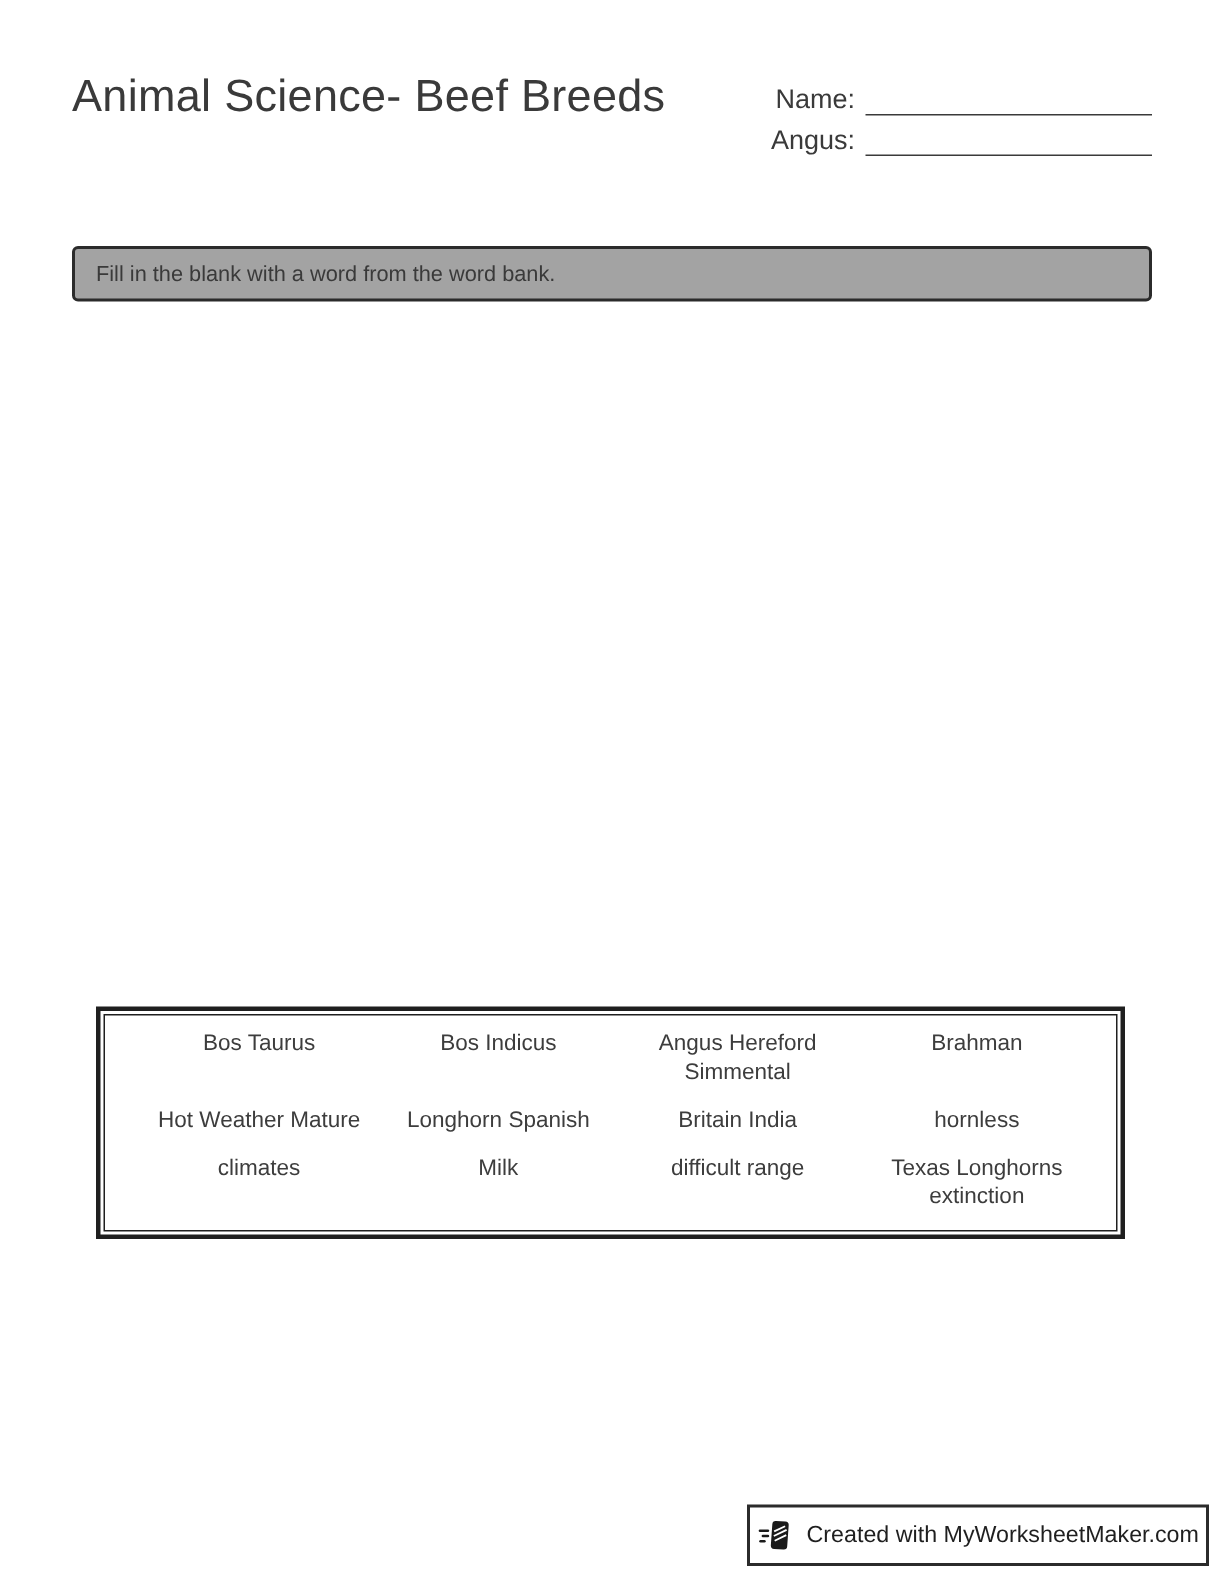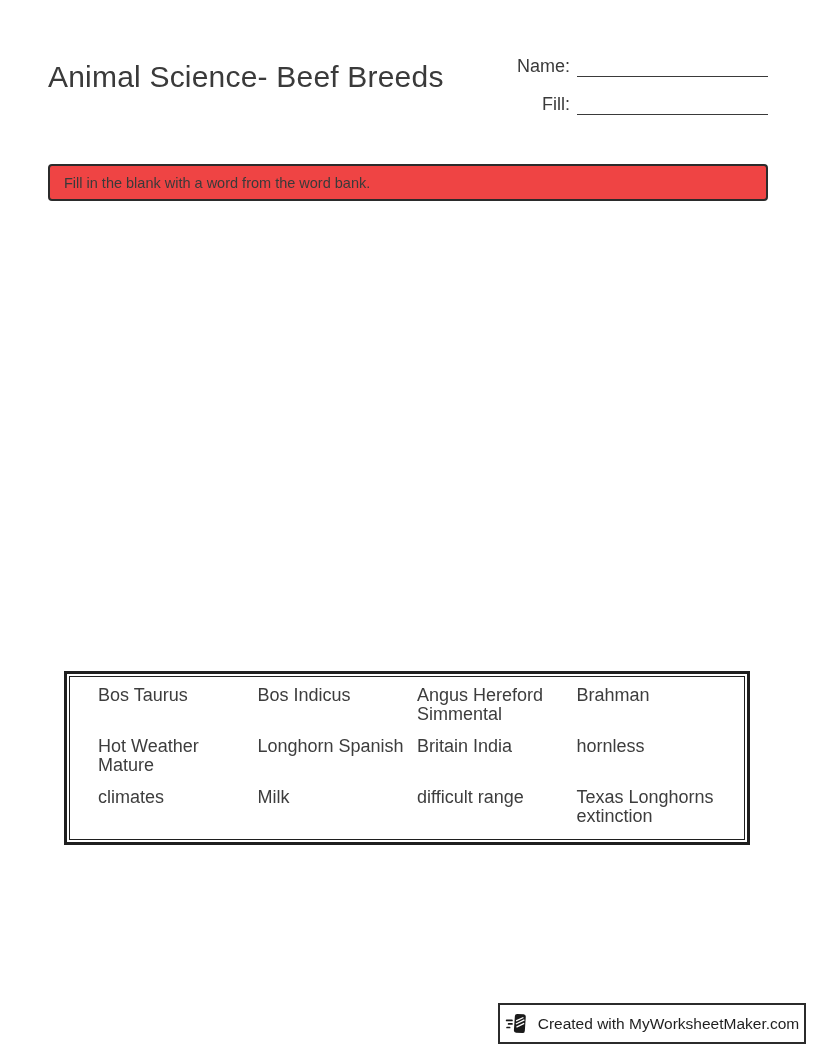--- a/index.html
+++ b/index.html
@@ -18,34 +18,32 @@
 
   
   .page-title {
     position: absolute;
     left: 48px;
     top: 48px;
     font-size: 30px;
     font-weight: 400;
     color: #3a3a3a;
     letter-spacing: 0.2px;
-    margin-top: 12px;
   }
   .name-date {
     position: absolute;
     top: 50px;
     right: 48px;
     width: 262px;
   }
   .field-row {
     display: flex;
     align-items: flex-end;
     justify-content: flex-end;
     height: 27px;
-    margin-bottom: 11px;
   }
   .field-label {
     font-size: 18px;
     color: #3a3a3a;
     padding-right: 7px;
     line-height: 1;
     padding-bottom: 2px;
   }
   .field-line {
     width: 191px;
@@ -60,21 +58,21 @@
     top: 164px;
     width: 720px;
     height: 37px;
     border: 2px solid #2b2b2b;
     border-radius: 4px;
     display: flex;
     align-items: center;
     padding-left: 14px;
     font-size: 14.5px;
     color: #3a3a3a;
-    background: #ef4444;
+    background: #a3a3a3;
   }
 
   
   .word-bank {
     position: absolute;
     left: 64px;
     top: 671px;
     width: 686px;
     border: 3px solid #1f1f1f;
     padding: 2px;
@@ -84,24 +82,25 @@
     border: 1.5px solid #1f1f1f;
   }
   .word-bank-grid {
     display: grid;
     grid-template-columns: repeat(4, 1fr);
     column-gap: 10px;
     row-gap: 13px;
     padding: 9px 18px 13px 28px;
   }
   .word-cell {
-    font-size: 18px;
+    font-size: 15px;
     line-height: 19px;
     color: #3d3d3d;
     min-height: 19px;
+    text-align: center;
   }
 
   
   .footer-credit {
     position: absolute;
     left: 498px;
     top: 1003px;
     width: 308px;
     height: 41px;
     border: 2px solid #2b2b2b;
@@ -122,21 +121,21 @@
 <div class="page">
 
   <h1 class="page-title">Animal Science- Beef Breeds</h1>
 
   <div class="name-date">
     <div class="field-row">
       <span class="field-label">Name:</span>
       <span class="field-line"></span>
     </div>
     <div class="field-row">
-      <span class="field-label">Fill:</span>
+      <span class="field-label">Angus:</span>
       <span class="field-line"></span>
     </div>
   </div>
 
   <div class="instruction-box">
     <span>Fill in the blank with a word from the word bank.</span>
   </div>
 
   <div class="word-bank">
     <div class="word-bank-inner">

